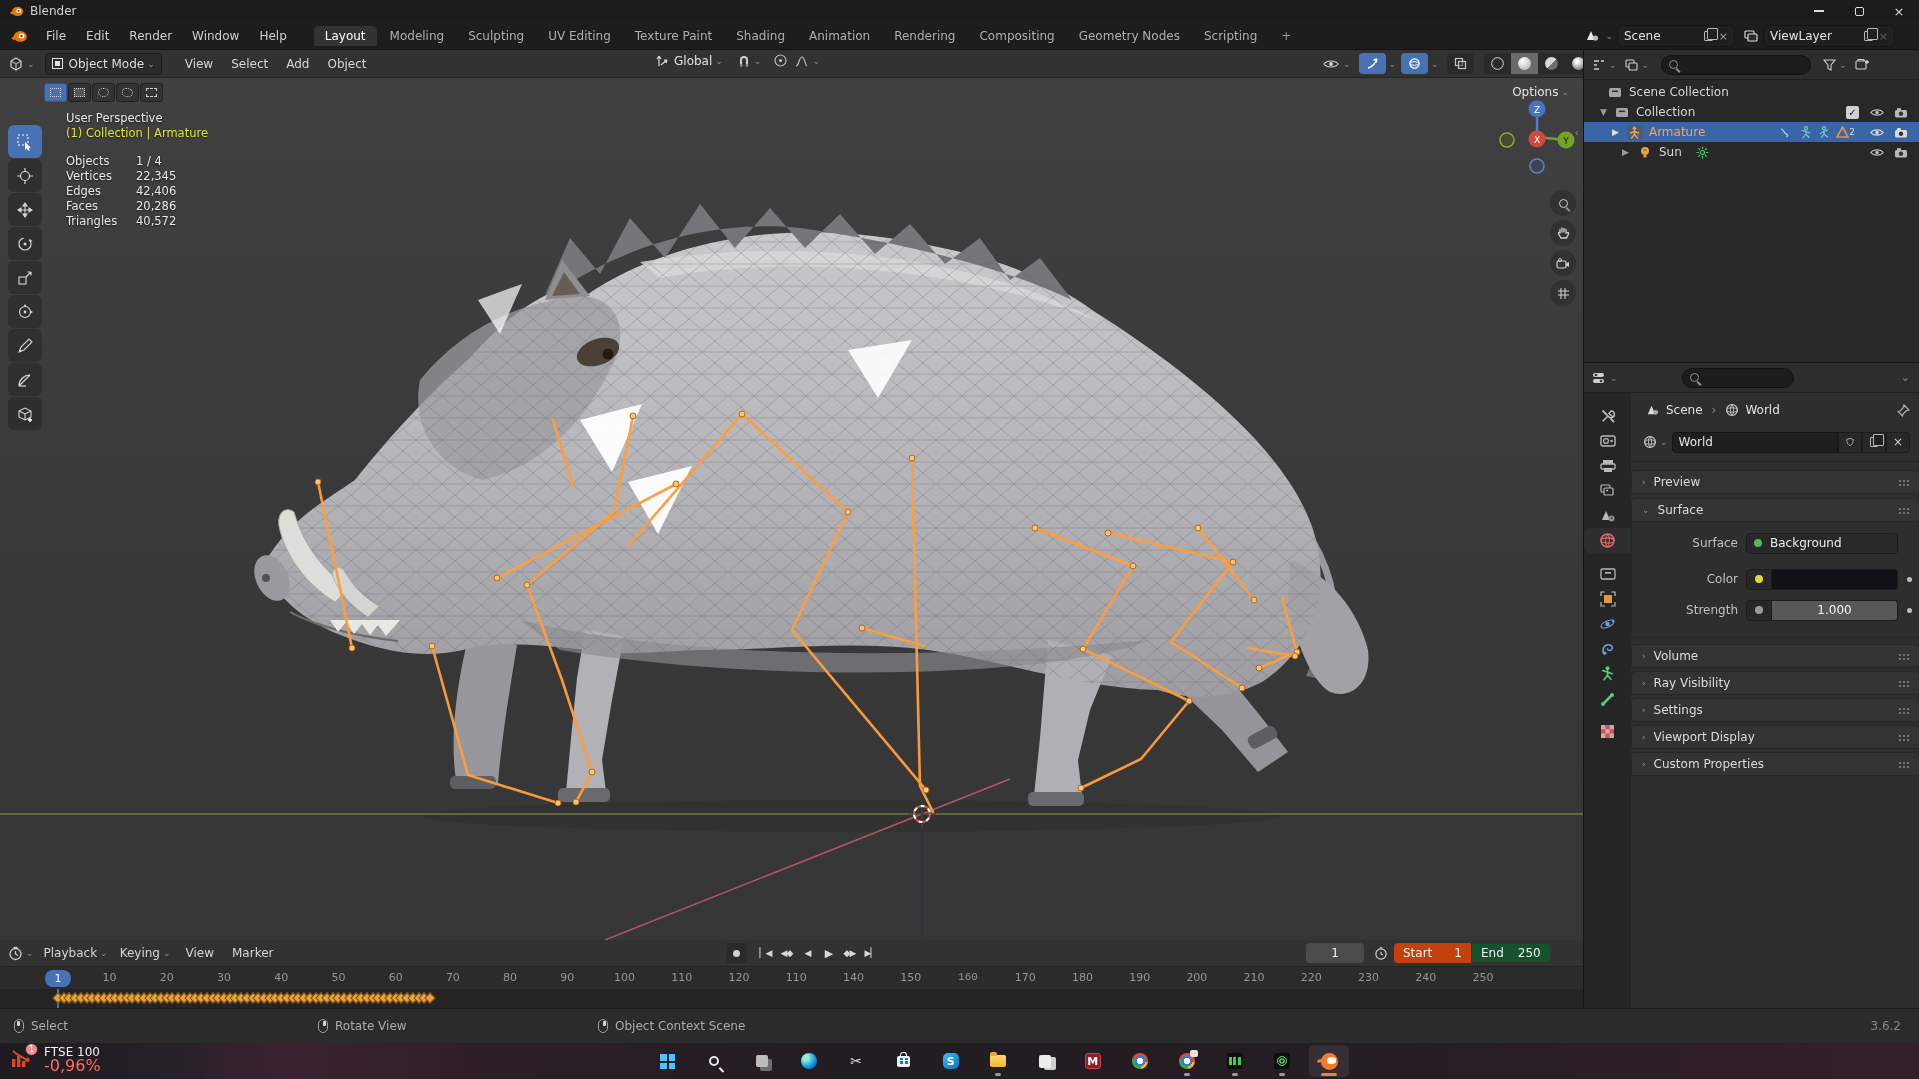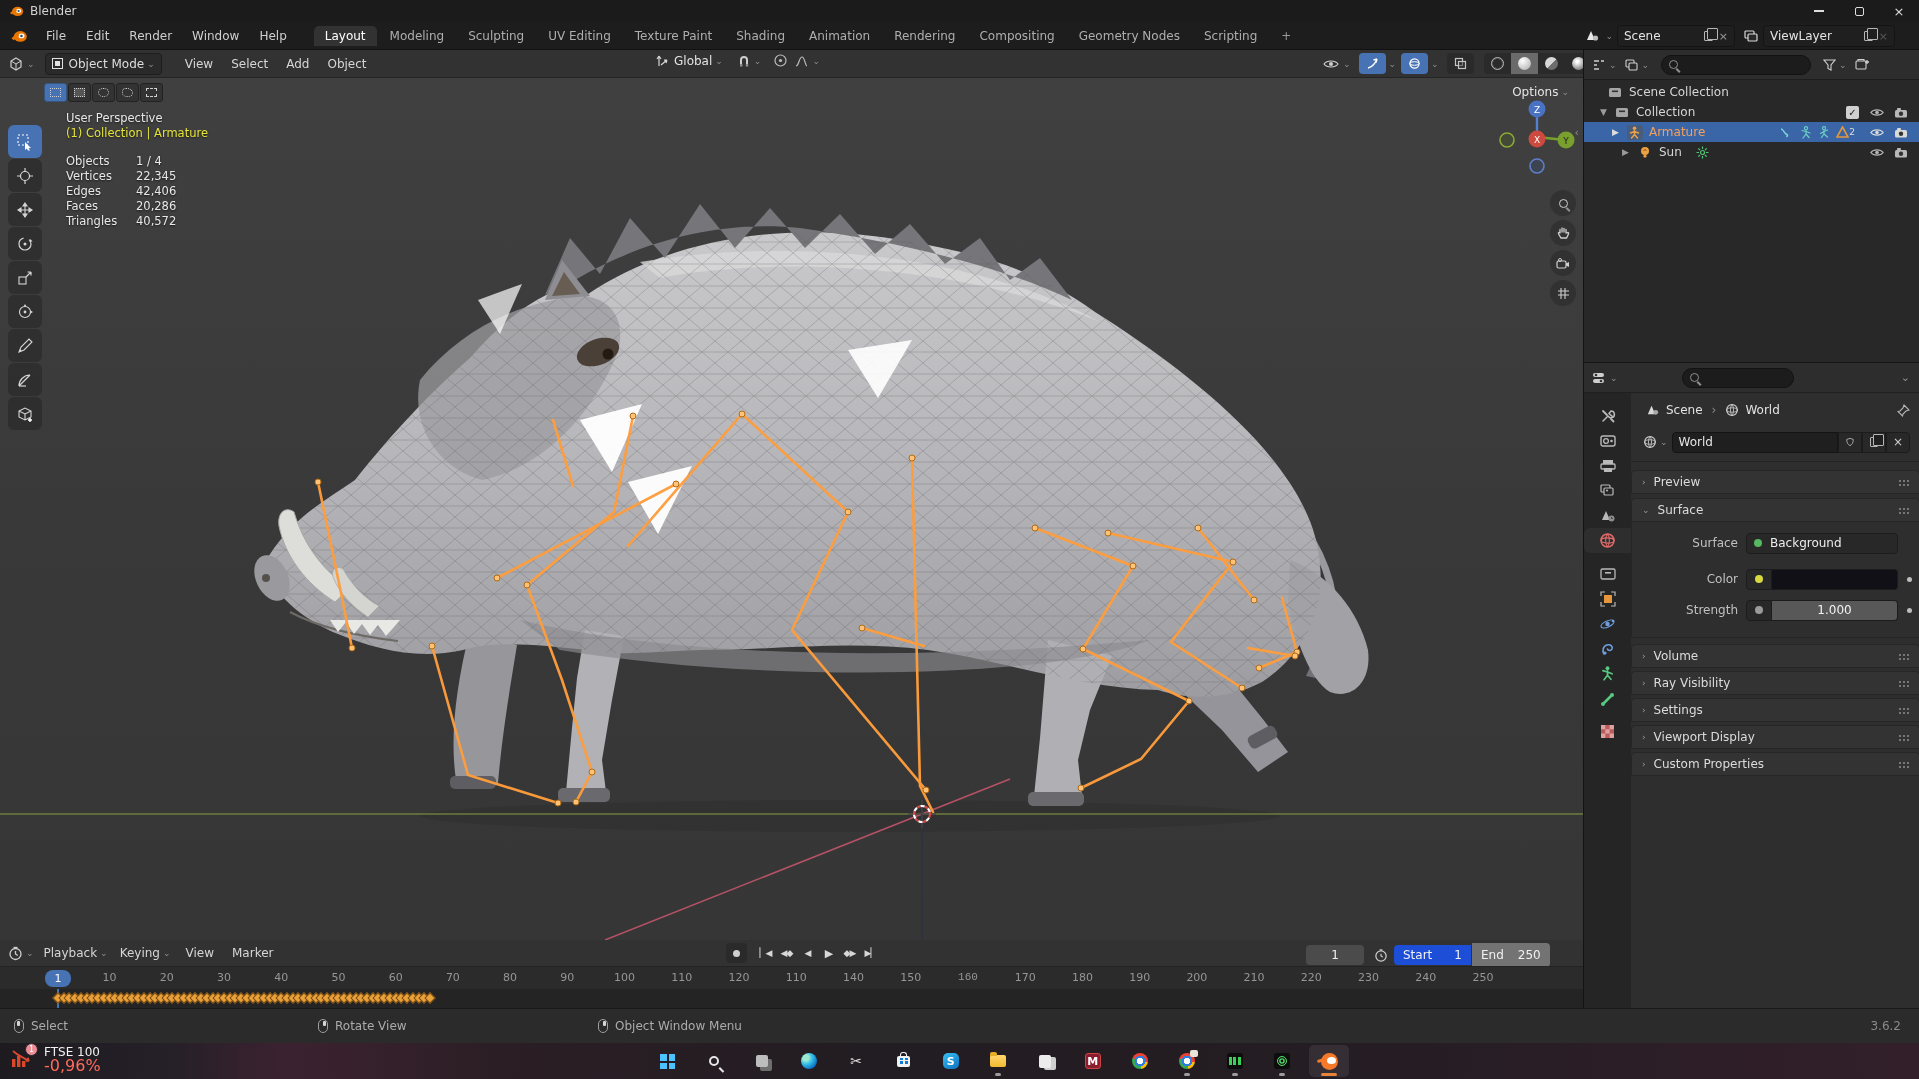--- a/index.html
+++ b/index.html
@@ -956,26 +956,26 @@
 
       <div class="abs row" style="left:1306px;top:3px">
         <div style="width:58px;height:20px;background:#4b4b4b;border-radius:4px;display:flex;align-items:center;justify-content:center;color:#f0f0f0">
             <span>1</span>
           </div>
         <svg style="margin:0 6px 0 10px" width="14" height="15" viewBox="0 0 15 15">
             <circle cx="7.5" cy="8" r="5.5" stroke="#cfcfcf" stroke-width="1.3" fill="none"></circle>
             <path d="M7.5,5.5 V8 L9.5,9" stroke="#cfcfcf" stroke-width="1.2" fill="none"></path>
             <path d="M6,1.5 H9" stroke="#cfcfcf" stroke-width="1.3"></path>
           </svg>
-        <div class="row" style="height:20px;background:#1d4ed8;border-radius:4px 0 0 4px;padding:0 9px;color:#f0f0f0">
+        <div class="row" style="height:20px;background:#c2410c;border-radius:4px 0 0 4px;padding:0 9px;color:#f0f0f0">
           <span>Start</span>
             <span style="width:22px"></span>
             <span>1</span>
         </div>
-        <div class="row" style="height:18px;background:#737373;border-radius:0 4px 4px 0;margin-left:1px;padding:12px 9px;color:#f0f0f0">
+        <div class="row" style="height:18px;background:#14532d;border-radius:0 4px 4px 0;margin-left:1px;padding:6px 9px;color:#f0f0f0">
           <span>End</span>
             <span style="width:14px"></span>
             <span>250</span>
         </div>
       </div>
     </div>
     <div class="tl-ruler">
       <div class="abs" style="left:45px;top:3px;width:26px;height:17px;background:#4772b3;border-radius:8px;text-align:center;line-height:17px;color:#fff;font-size:11px;z-index:2"><span>1</span></div>
     <span class="tick" style="left: 109.507px;">10</span>
         <span class="tick" style="left: 166.737px;">20</span>
@@ -1084,21 +1084,21 @@
     <div class="row abs" style="left:318px">
       <div class="mouseico mmb">
           <i></i>
         </div>
       <span>Rotate View</span>
     </div>
     <div class="row abs" style="left:598px">
       <div class="mouseico rmb">
           <i></i>
         </div>
-      <span>Object Window Menu</span>
+      <span>Object Context Scene</span>
     </div>
     <div class="abs" style="right:18px;color:#8a8a8a">3.6.2</div>
   </div>
 
   <div class="abs taskbar">
     <div class="abs row" style="left:10px;top:2px">
       <div style="position:relative;width:24px;height:24px">
         <svg width="22" height="22" viewBox="0 0 22 22">
           <rect x="2" y="12" width="3.4" height="8" fill="#d9482b"></rect>
             <rect x="7" y="9" width="3.4" height="11" fill="#d9482b"></rect>

